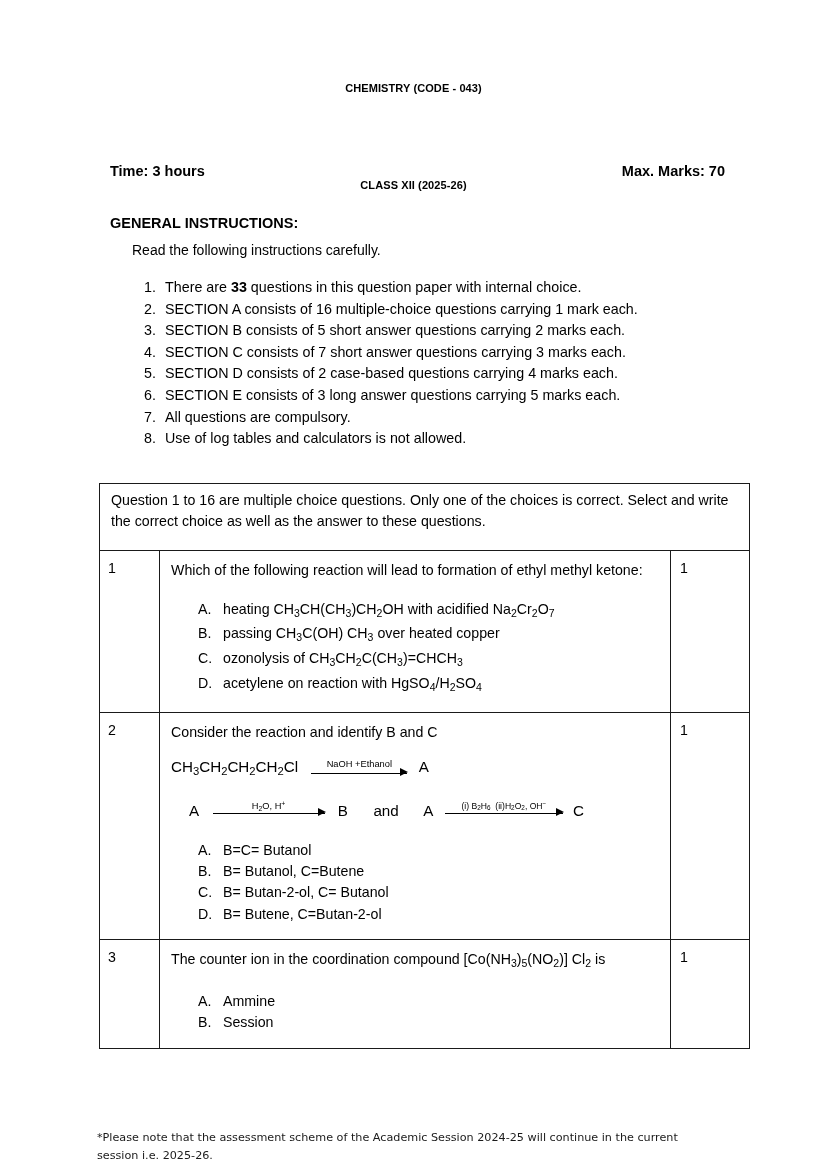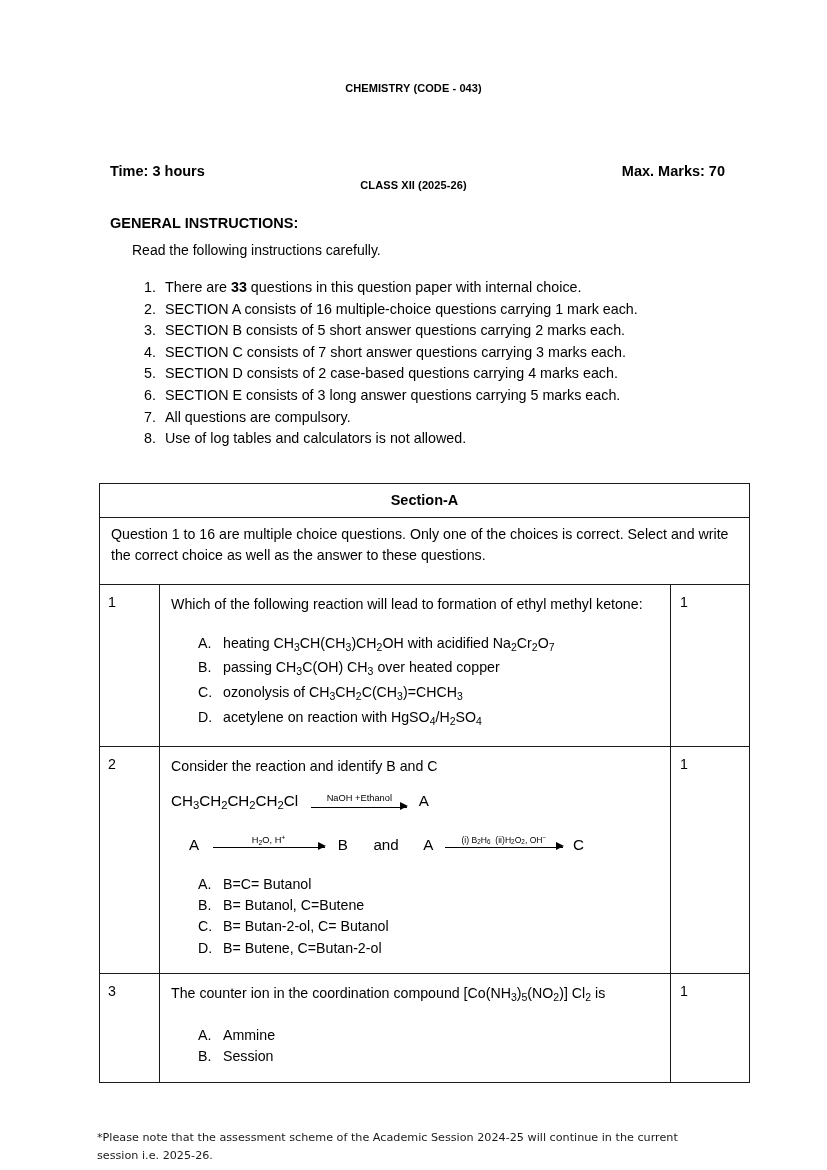--- a/index.html
+++ b/index.html
@@ -226,23 +226,20 @@
       <li>SECTION B consists of 5 short answer questions carrying 2 marks each.</li>
       <li>SECTION C consists of 7 short answer questions carrying 3 marks each.</li>
       <li>SECTION D consists of 2 case-based questions carrying 4 marks each.</li>
       <li>SECTION E consists of 3 long answer questions carrying 5 marks each.</li>
       <li>All questions are compulsory.</li>
       <li>Use of log tables and calculators is not allowed.</li>
     </ol>
 
   <table class="qtable">
     <tbody>
-      <tr>
-        <td class="sect-head-cell" colspan="3">Section-A</td>
-      </tr>
       <tr>
         <td class="sect-instr-cell" colspan="3">Question 1 to 16 are multiple choice questions. Only one of the choices is correct. Select and write the correct choice as well as the answer to these questions.</td>
       </tr>
 
       <tr>
         <td class="num-col">1</td>
         <td class="body-col">
           <div class="stem">Which of the following reaction will lead to formation of ethyl methyl ketone:</div>
           <ol class="choices choices-tight">
             <li><span class="lbl">A.</span><span>heating CH<sub>3</sub>CH(CH<sub>3</sub>)CH<sub>2</sub>OH with acidified Na<sub>2</sub>Cr<sub>2</sub>O<sub>7</sub></span></li>

